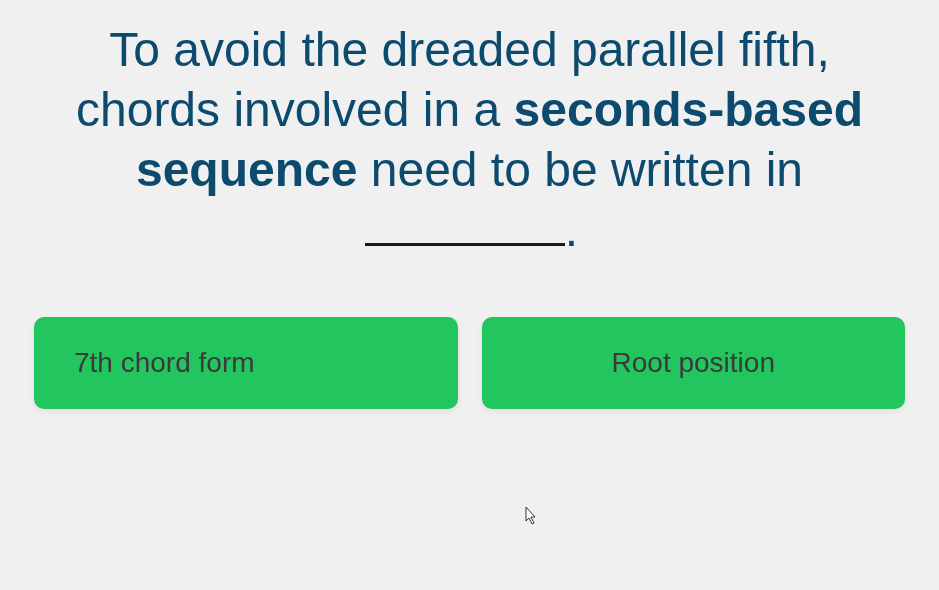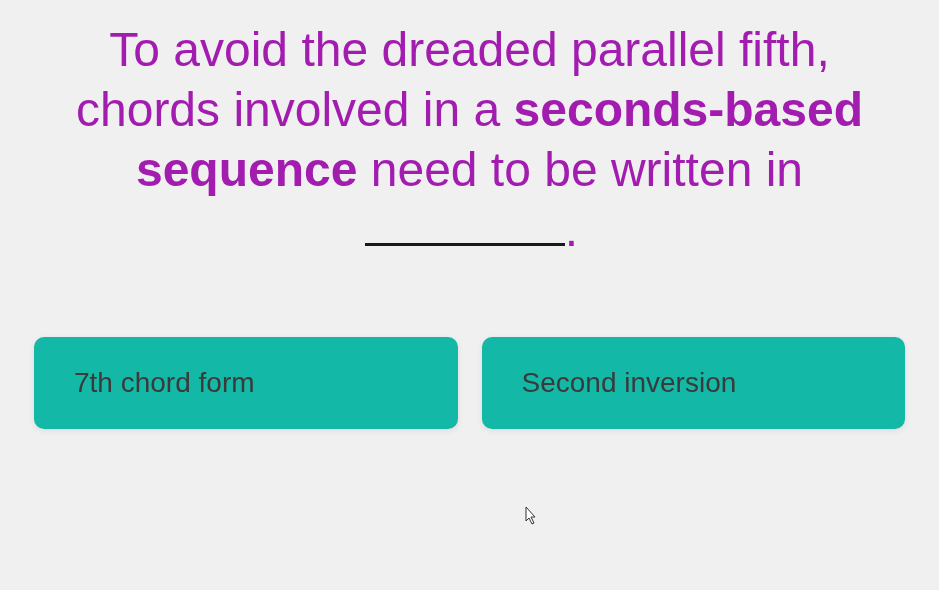--- a/index.html
+++ b/index.html
@@ -14,42 +14,42 @@
       font-family: -apple-system, BlinkMacSystemFont, "Segoe UI", Helvetica, Arial, sans-serif;
       display: flex;
       flex-direction: column;
       padding: 20px 30px;
       overflow: hidden;
     }
     .question {
       text-align: center;
       font-size: 48px;
       line-height: 1.25;
-      color: #a21caf;
-      margin-bottom: 77px;
+      color: #0c4a6e;
+      margin-bottom: 57px;
       padding: 0 10px;
     }
     .question .bold {
       font-weight: 700;
     }
     .blank {
       display: inline-block;
       border-bottom: 3px solid #1a1a1a;
       width: 200px;
       vertical-align: baseline;
       margin-left: 4px;
     }
     .options {
       display: grid;
       grid-template-columns: 1fr 1fr;
       gap: 20px 24px;
       padding: 0 4px;
     }
     .option {
-      background: #14b8a6;
+      background: #22c55e;
       border: none;
       border-radius: 10px;
       padding: 30px 40px;
       font-size: 28px;
       color: #3a3a3a;
       text-align: left;
       cursor: pointer;
       box-shadow: 0 2px 6px rgba(0,0,0,0.08);
       font-family: inherit;
     }
@@ -65,18 +65,18 @@
   </style>
 </head>
 <body>
 
 <div class="question">
   <span>To avoid the dreaded parallel fifth, chords involved in a </span><span class="bold">seconds-based sequence</span><span> need to be written in</span><span class="blank"></span><span>.</span>
 </div>
 
 <div class="options">
   <button class="option">7th chord form</button>
-  <button class="option">Second inversion</button>
+  <button class="option center">Root position</button>
 </div>
 
 <svg class="cursor" width="20" height="24" viewBox="0 0 20 24">
   <path d="M6 2 L6 16 L9 13 L12 19 L14 18 L11 12 L15 12 Z" fill="#ffffff" stroke="#333" stroke-width="1"></path>
 </svg>
 
 </body></html>

